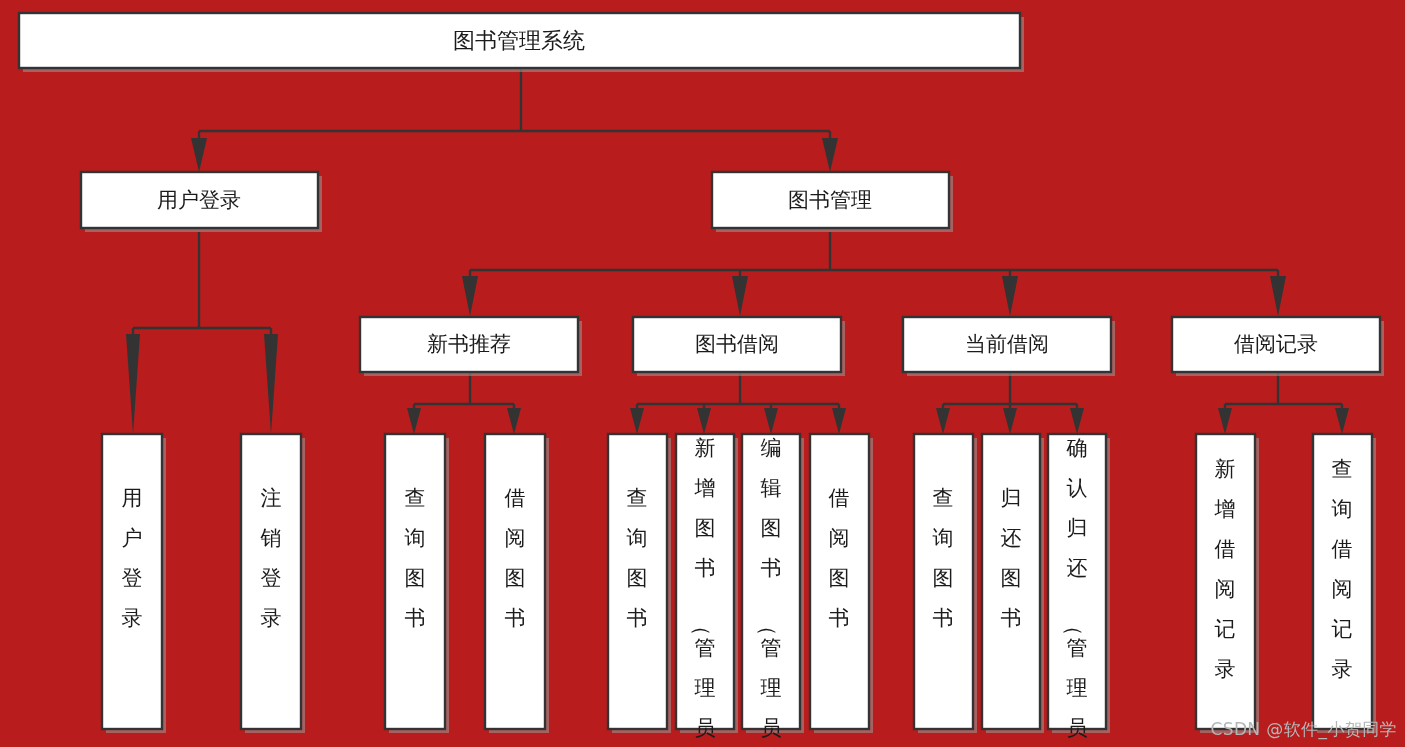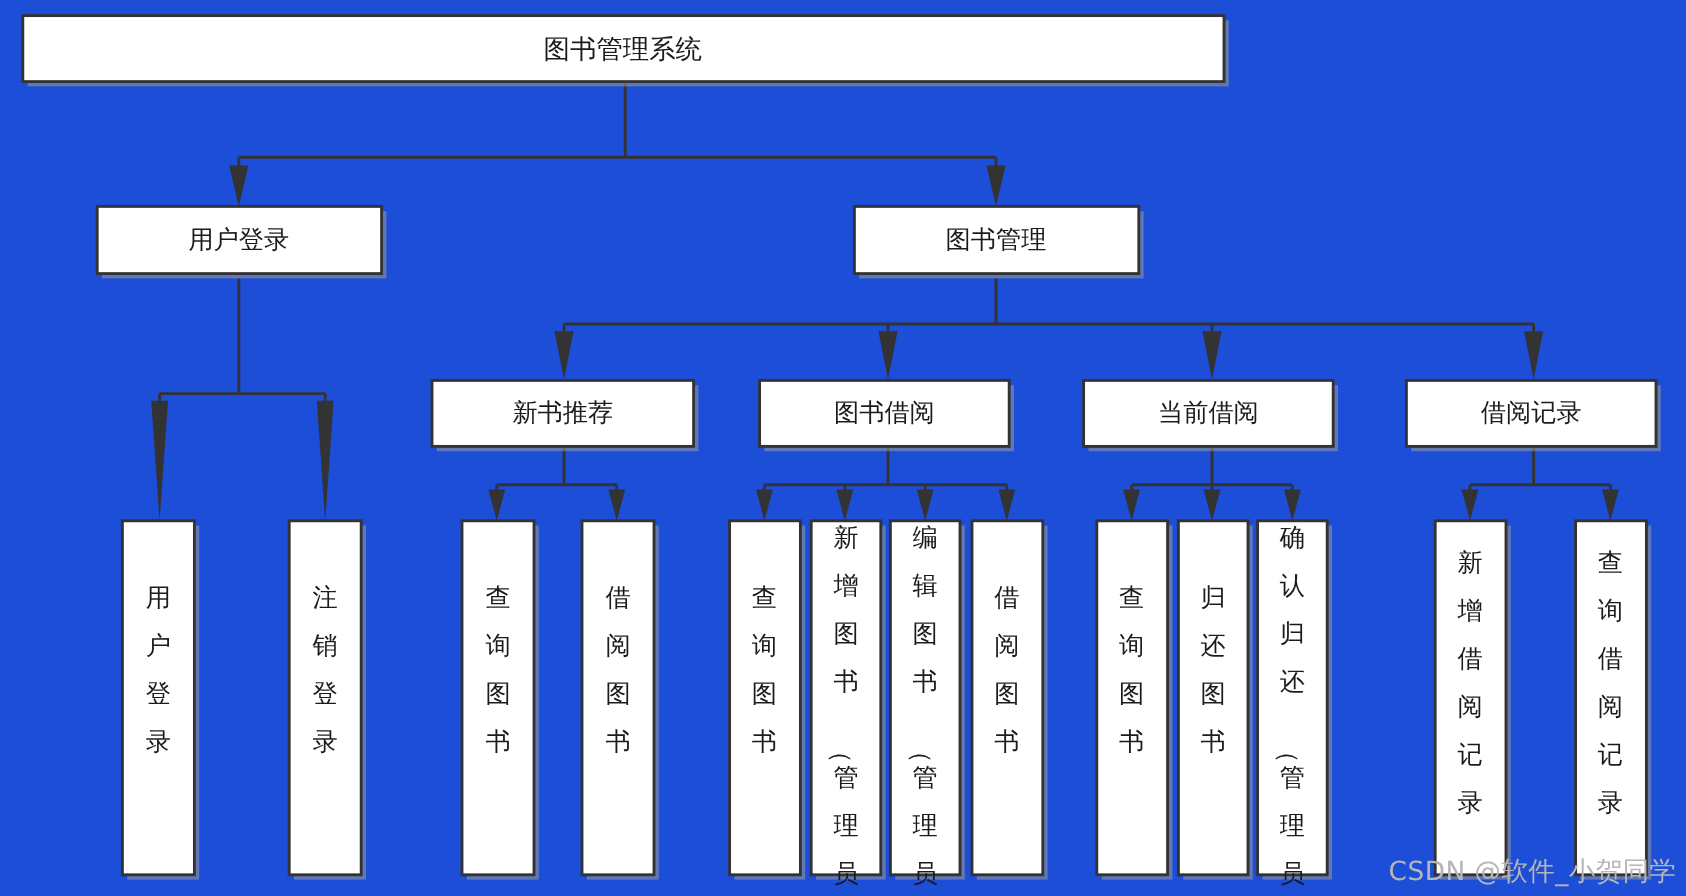--- a/index.html
+++ b/index.html
@@ -8,21 +8,21 @@
     padding: 0;
     background: #ffffff;
   }
   body {
     font-family: "DejaVu Sans", "Liberation Sans", sans-serif;
   }
   #diagram-root {
     position: relative;
     width: 1405px;
     height: 747px;
-    background: #1d4ed8;
+    background: #b91c1c;
     overflow: hidden;
   }
   svg#tree-svg {
     position: absolute;
     left: 0;
     top: 0;
     width: 1405px;
     height: 747px;
     display: block;
   }
@@ -59,21 +59,21 @@
     fill: #1b1b1b;
     font-family: "DejaVu Sans", "Liberation Sans", sans-serif;
     font-size: 21px;
     text-anchor: middle;
   }
   .watermark {
     position: absolute;
     right: 8px;
     bottom: 6px;
     color: #b6b6b6;
-    font-size: 22px;
+    font-size: 17px;
     font-family: "DejaVu Sans", "Liberation Sans", sans-serif;
     letter-spacing: 0.4px;
     white-space: nowrap;
     user-select: none;
   }
 </style>
 </head>
 <body>
 
 <div id="diagram-root">

